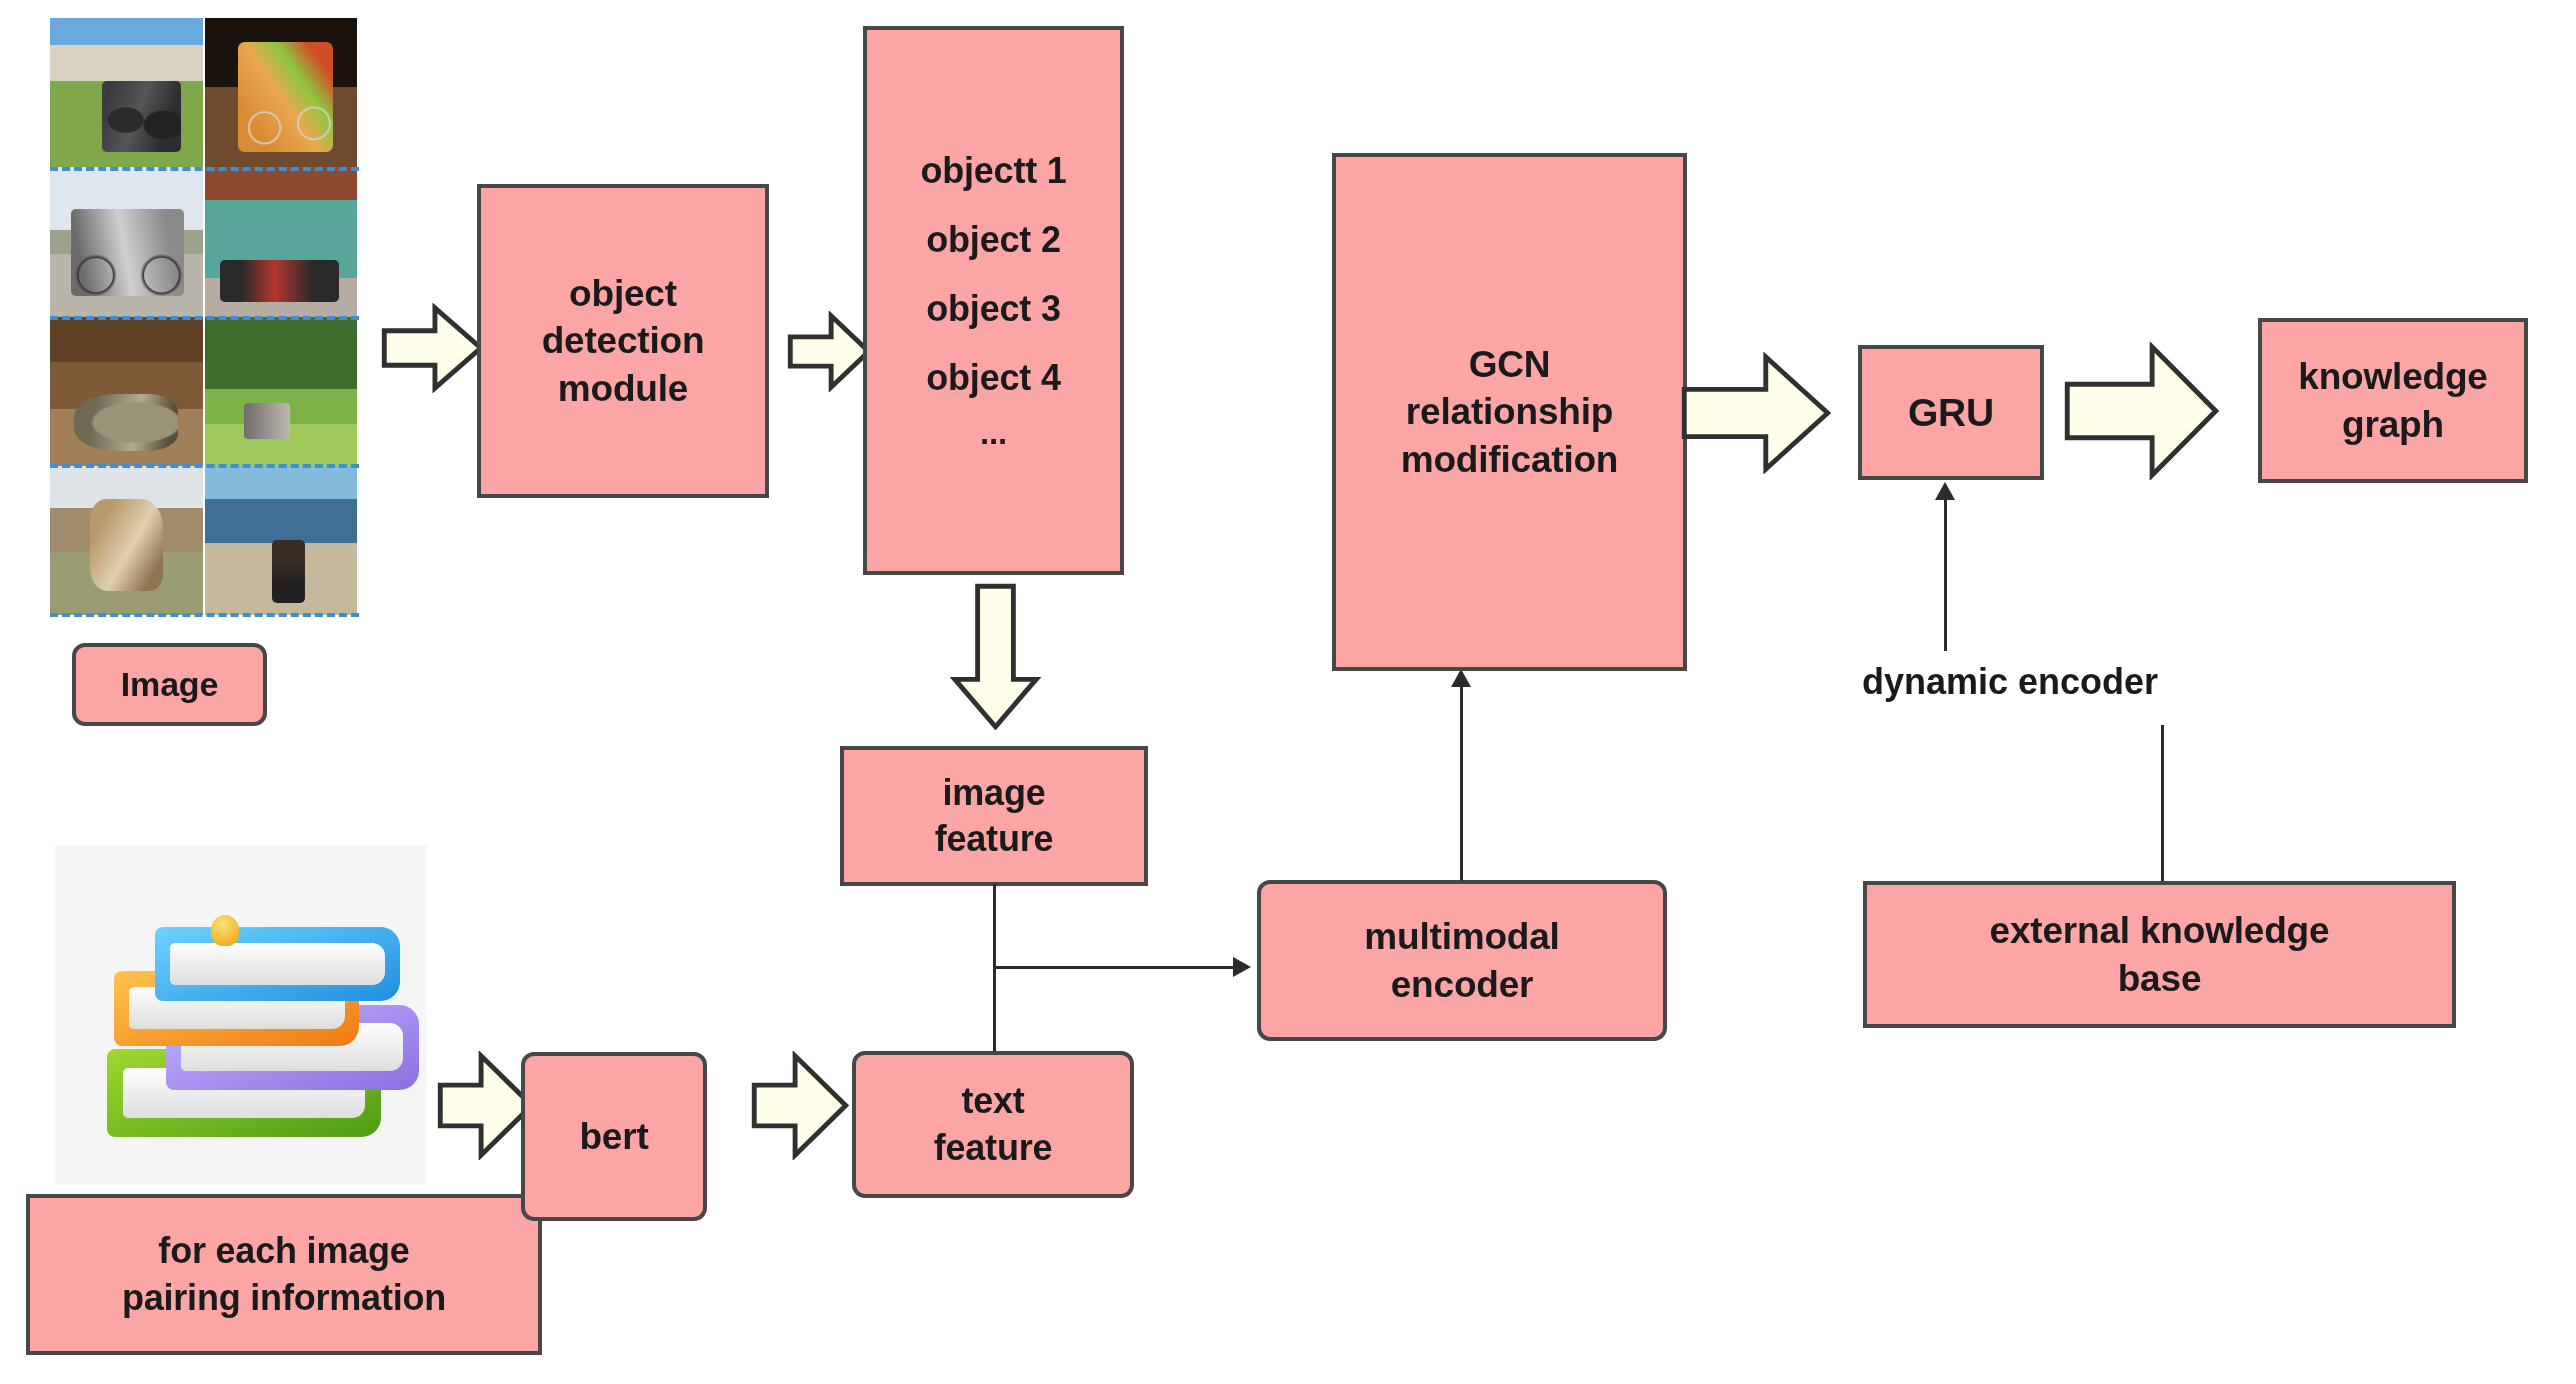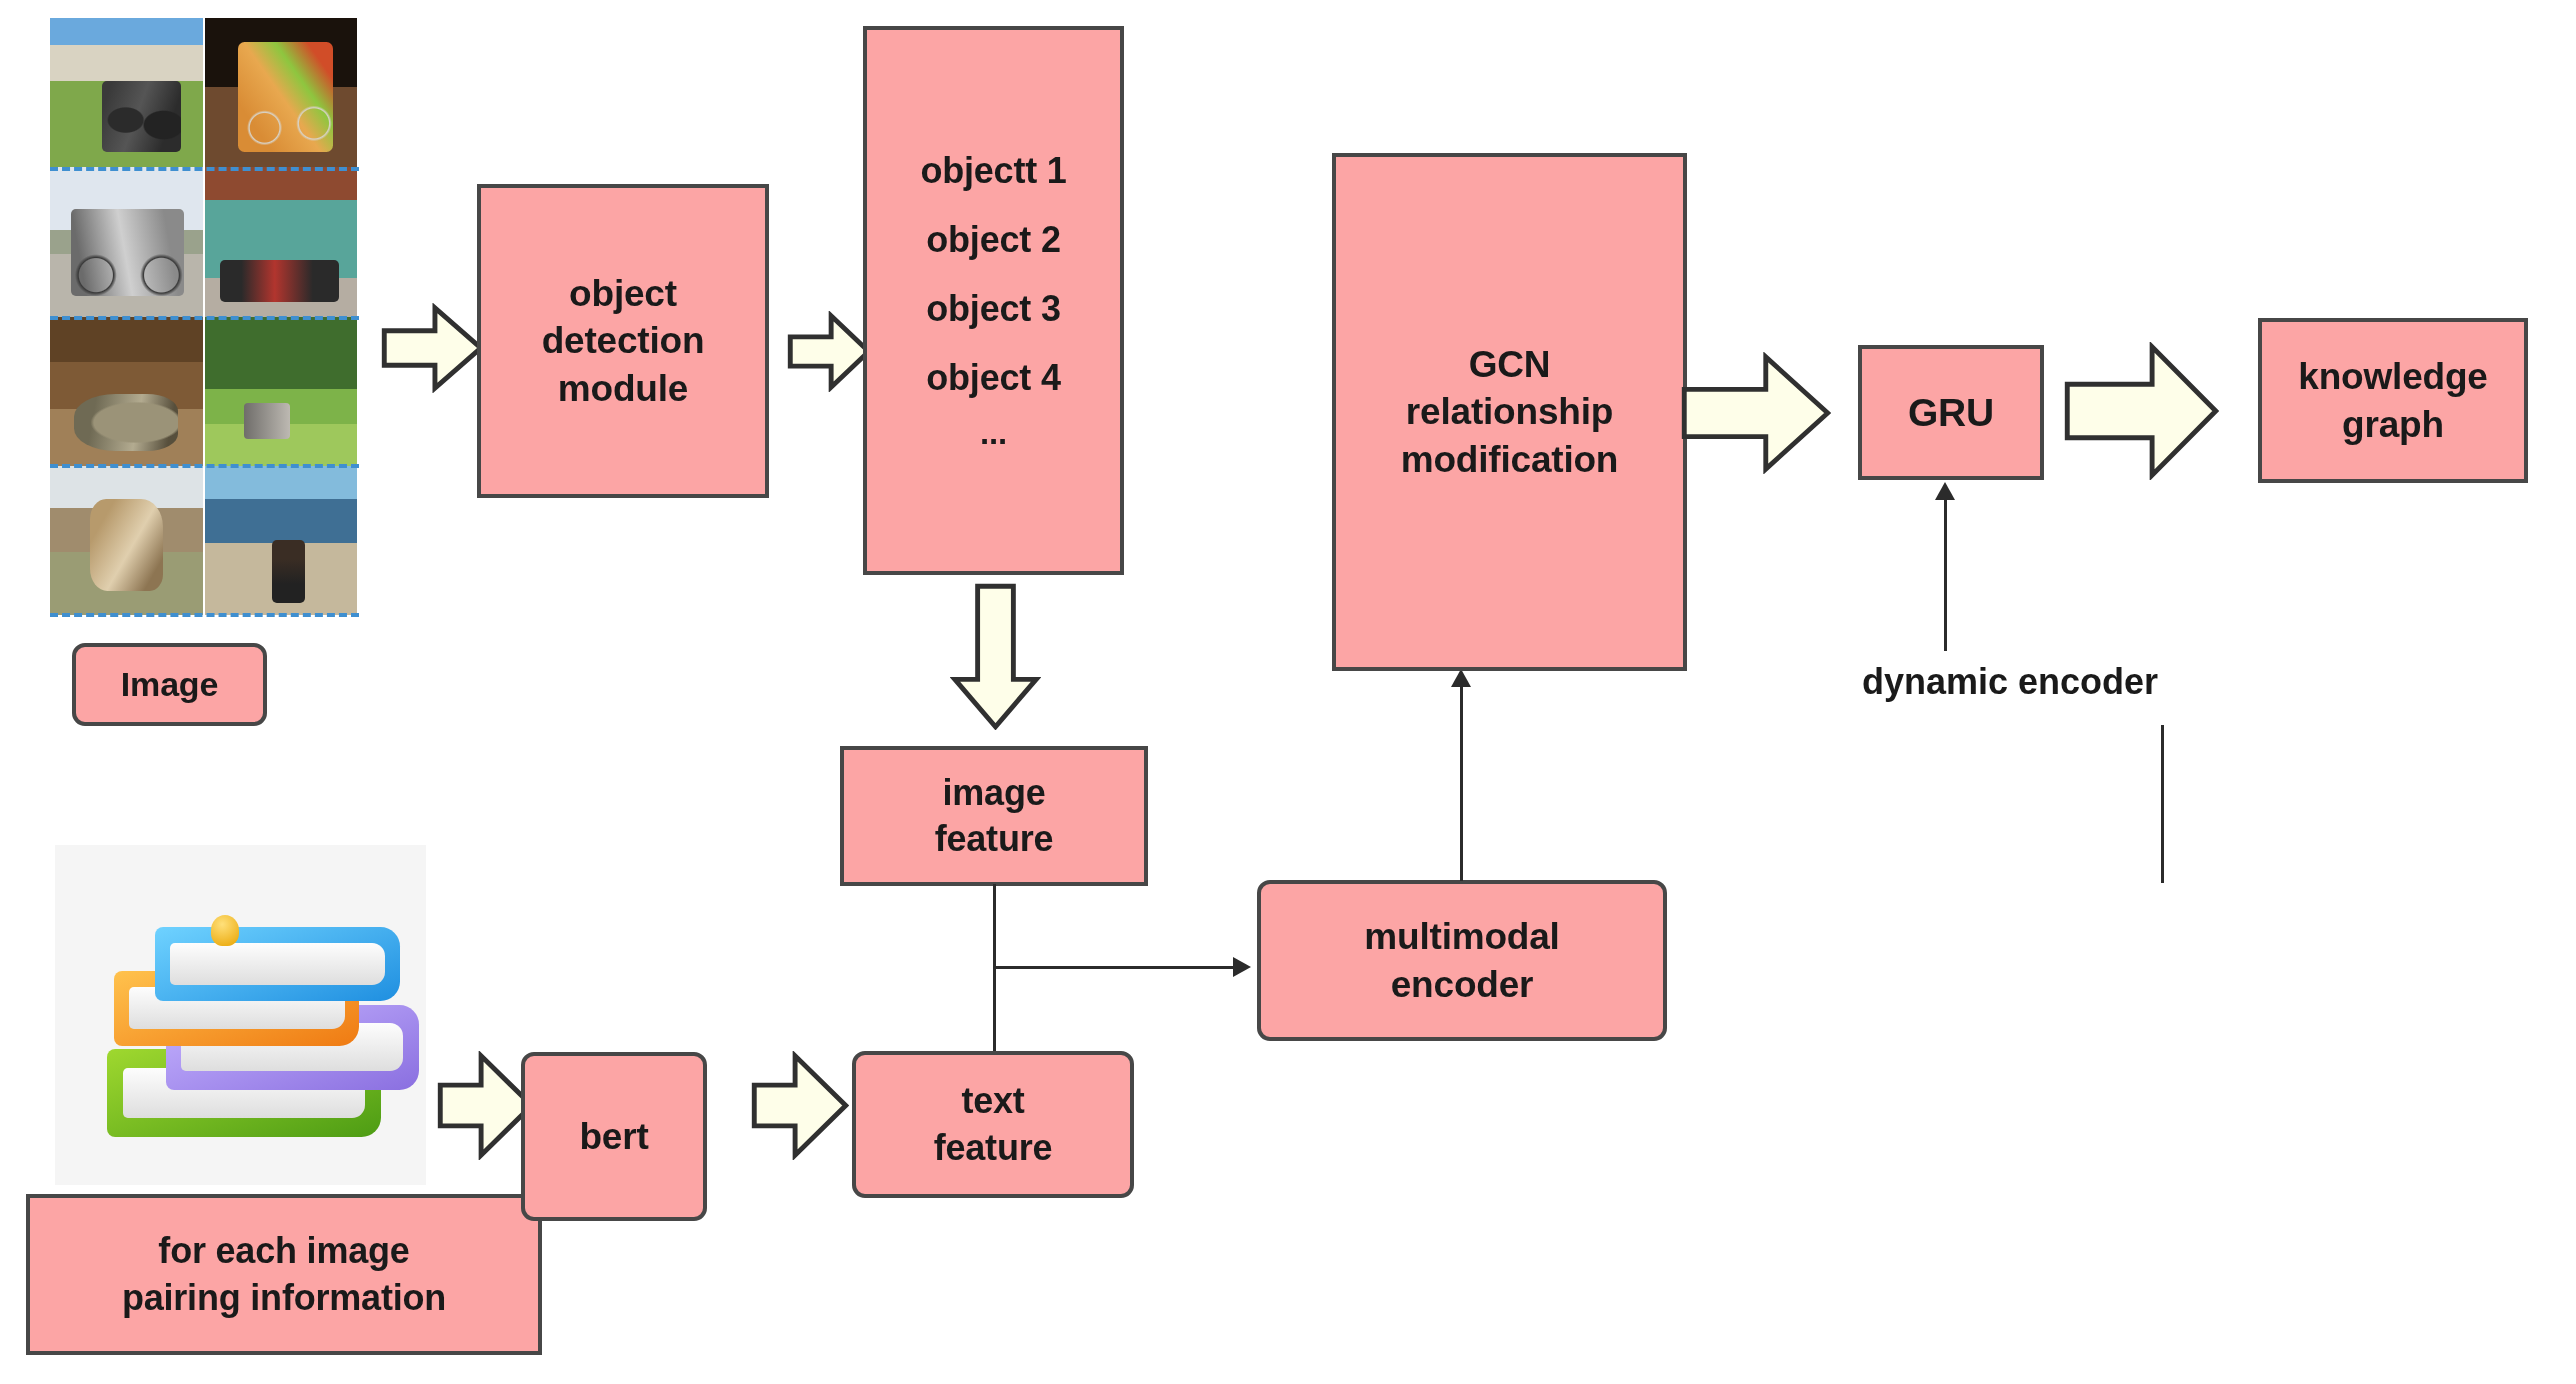--- a/index.html
+++ b/index.html
@@ -342,15 +342,21 @@
     </div>
   </div>
 
   <div class="conn v" style="left:1944px; top:500px; height:151px;"></div>
   <div class="head-up" style="left:1935px; top:482px;"></div>
 
   <div class="plainlabel" style="left:1862px; top:661px; font-size:36px;">dynamic encoder</div>
 
   <div class="conn v" style="left:2161px; top:725px; height:158px;"></div>
 
+  <div class="box" style="left:1863px; top:881px; width:593px; height:147px; font-size:37px;">
+    <div>
+      <div>external knowledge</div>
+      <div>base</div>
+    </div>
+  </div>
 
 </div>
 
 
 </body></html>

